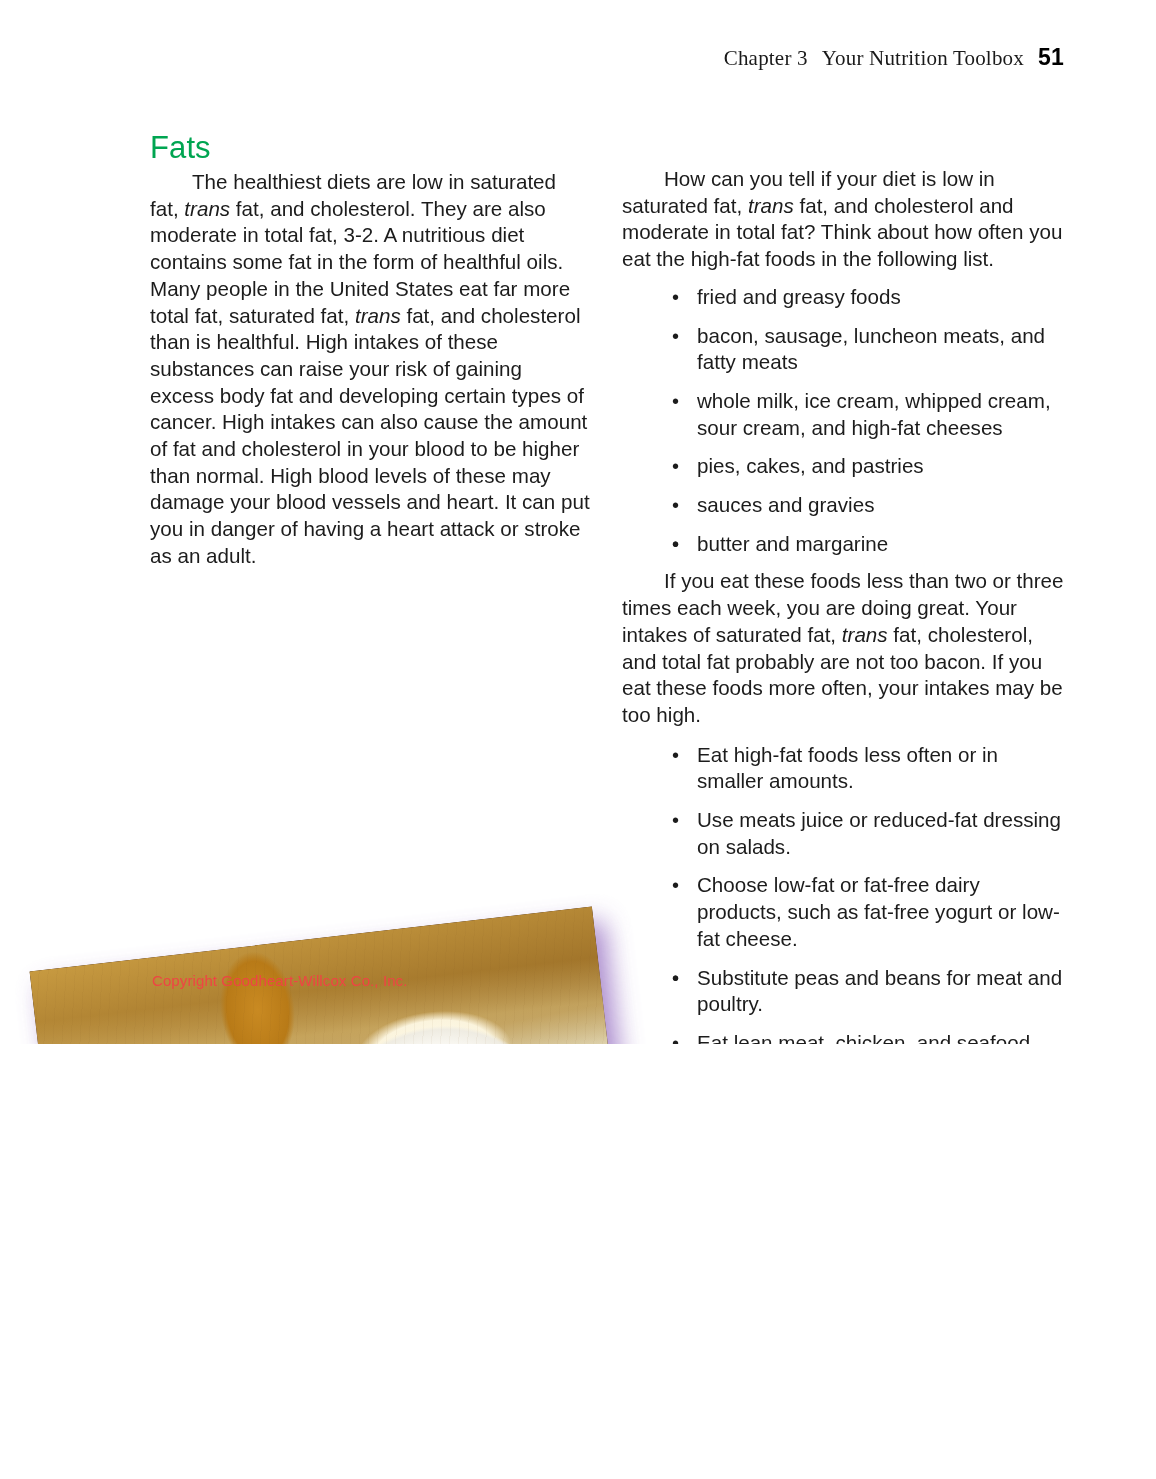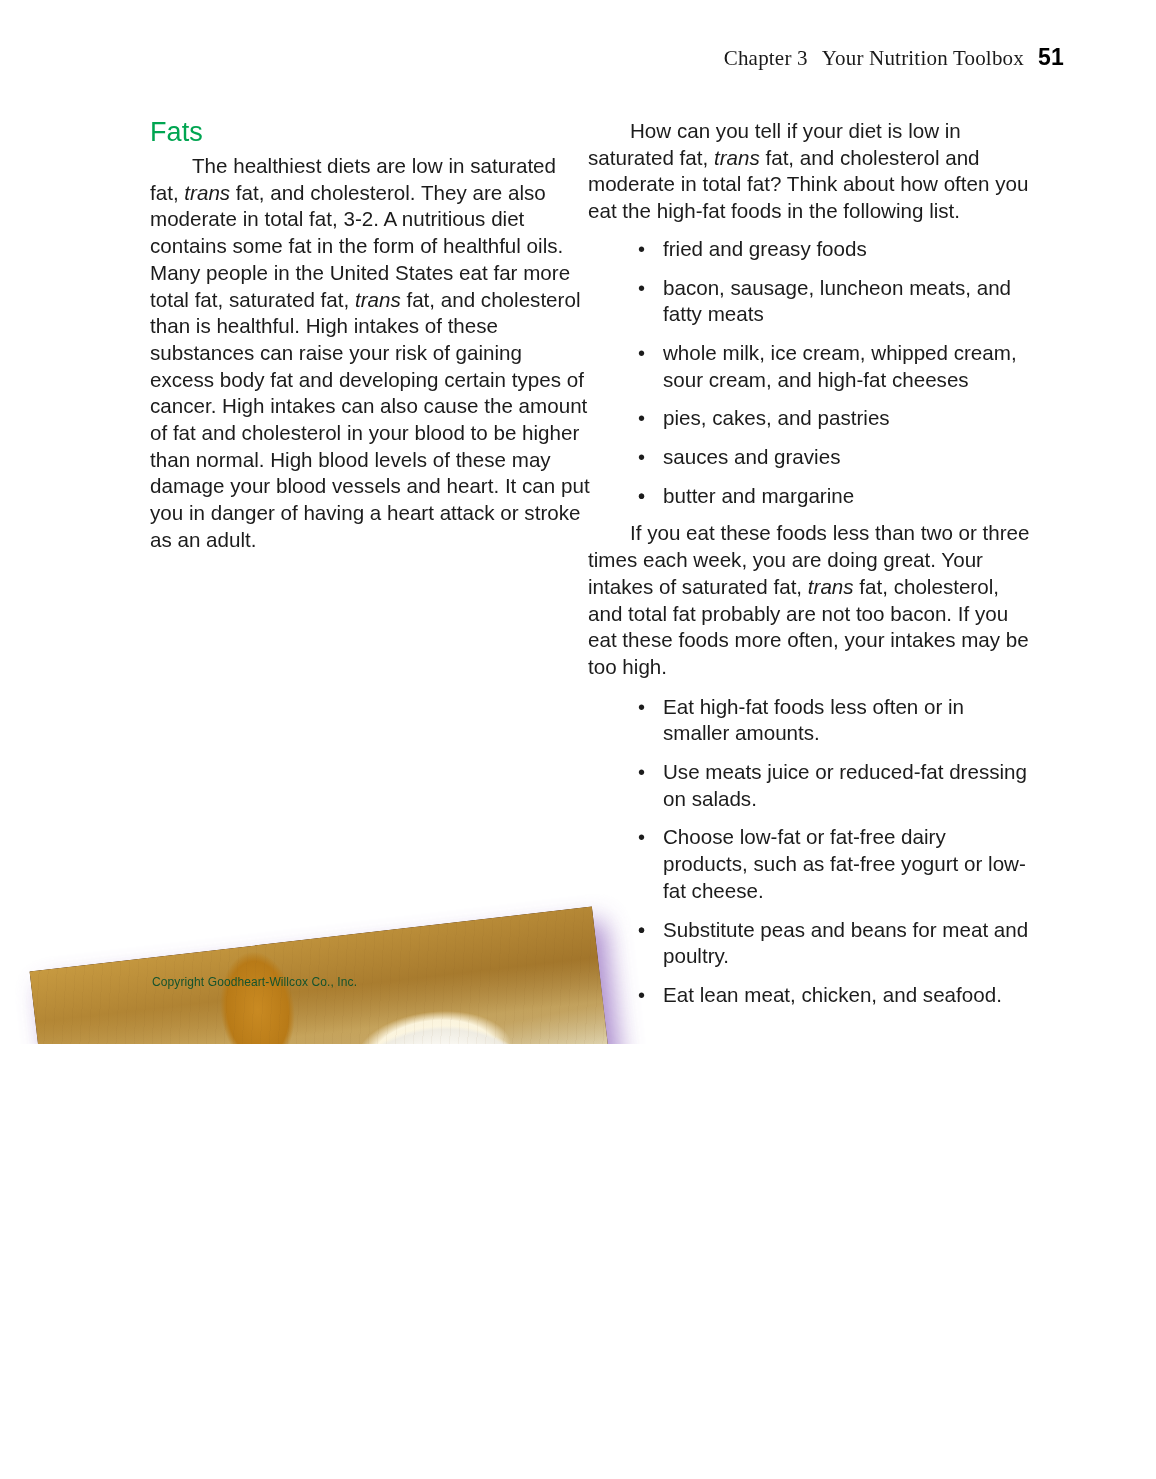--- a/index.html
+++ b/index.html
@@ -42,28 +42,28 @@
   
   .col {
     position: absolute;
     top: 118px;
     font-size: 20.6px;
     line-height: 26.7px;
     color: #1c1c1c;
     text-align: left;
   }
   .col-left  { left: 150px; width: 440px; }
-  .col-right { left: 588px; width: 442px; }
+  .col-right { left: 622px; width: 442px; margin-top: 48px; }
 
   h2.section-title {
     font-family: "Liberation Sans", sans-serif;
-    font-size: 27px;
+    font-size: 31px;
     font-weight: normal;
     color: #00a551;
-    margin: 0 0 7px 0;
+    margin: 16px 0 7px 0;
     line-height: 28px;
     letter-spacing: 0.1px;
   }
 
   p.body-par {
     margin: 0 0 13px 0;
     text-indent: 42px;
   }
   p.body-par.tight { margin-bottom: 11px; }
   p.body-par em { font-style: italic; }
@@ -174,22 +174,22 @@
     font-style: italic;
     font-size: 26px;
     margin-right: 5px;
   }
 
   
   .footer {
     position: absolute;
     left: 152px;
     bottom: 55px;
-    font-size: 12px;
-    color: #14532d;
+    font-size: 15px;
+    color: #ef4444;
     letter-spacing: 0.1px;
   }
 </style>
 </head>
 <body>
 
 <div class="page">
 
   <div class="running-head">
     <span class="chap">Chapter 3</span><span>Your Nutrition Toolbox</span><span class="folio">51</span>

